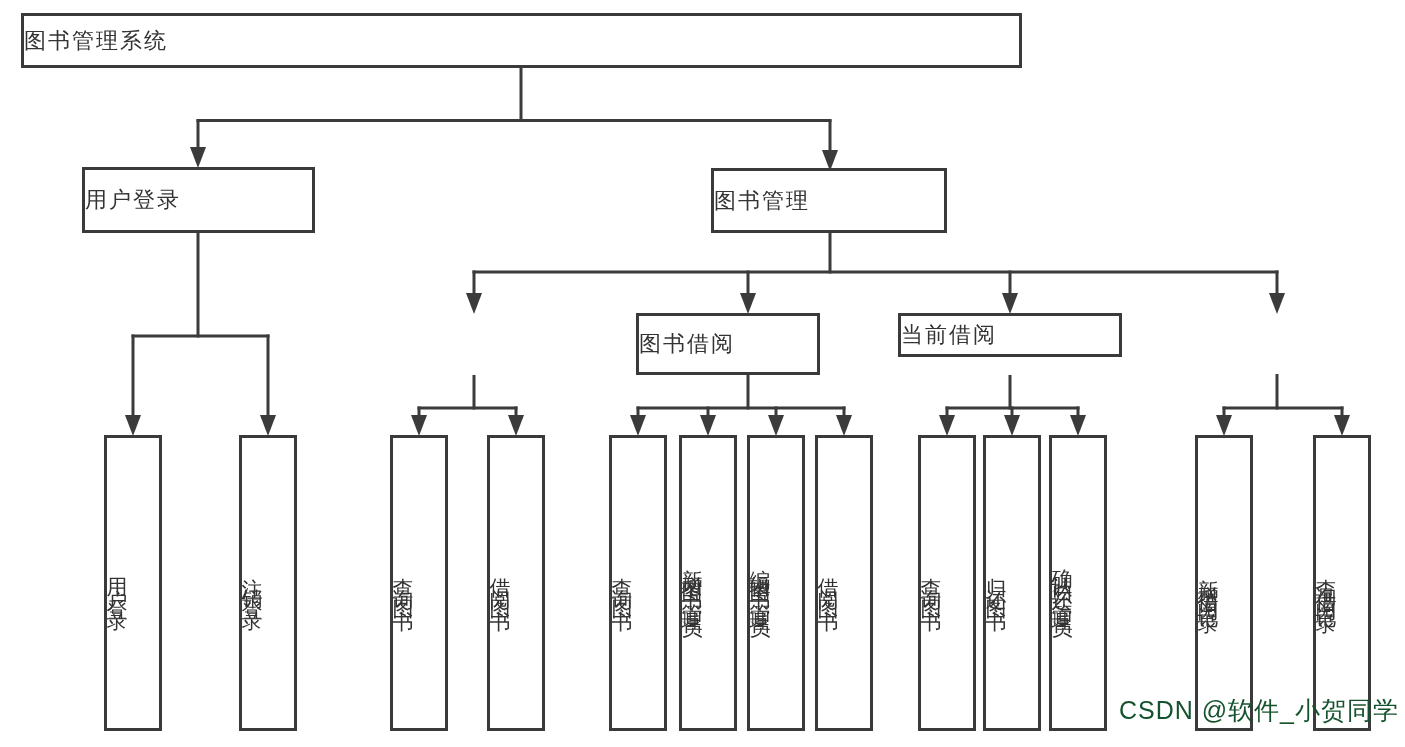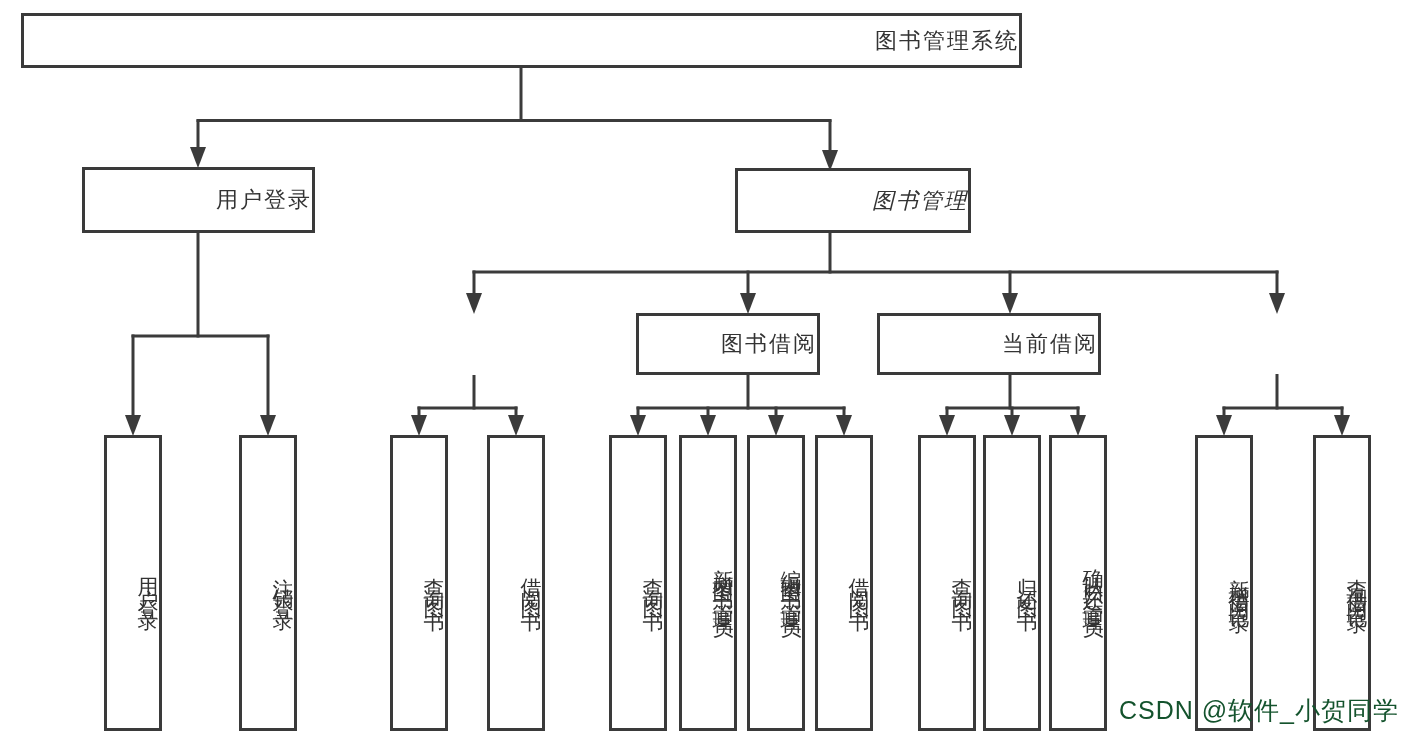--- a/index.html
+++ b/index.html
@@ -17,21 +17,21 @@
     width: 1405px; height: 747px;
     z-index: 0;
   }
   .node {
     position: absolute;
     box-sizing: border-box;
     border: 3px solid #3a3a3a;
     background: #ffffff;
     display: flex;
     align-items: center;
-    justify-content: flex-end;
+    justify-content: flex-start;
     color: #333333;
     z-index: 1;
   }
   .node .h-label {
     font-size: 22px;
     letter-spacing: 2px;
     white-space: nowrap;
   }
   .leaf { width: 58px; top: 435px; height: 296px; }
   .leaf .v-label {
@@ -125,28 +125,28 @@
     </g>
   </svg>
 
   <div class="node" style="left:21px; top:13px; width:1001px; height:55px;">
     <span class="h-label">图书管理系统</span>
   </div>
 
   <div class="node" style="left:82px; top:167px; width:233px; height:66px;">
     <span class="h-label">用户登录</span>
   </div>
-  <div class="node" style="left:735px; top:168px; width:236px; height:65px;font-style:italic;">
+  <div class="node" style="left:711px; top:168px; width:236px; height:65px;">
     <span class="h-label">图书管理</span>
   </div>
 
   <div class="node" style="left:636px; top:313px; width:184px; height:62px;">
     <span class="h-label">图书借阅</span>
   </div>
-  <div class="node" style="left:877px; top:313px; width:224px; height:62px;">
+  <div class="node" style="left:898px; top:313px; width:224px; height:44px;">
     <span class="h-label">当前借阅</span>
   </div>
 
   <div class="node leaf" style="left:104px;">
     <span class="v-label">用户登录</span>
   </div>
   <div class="node leaf" style="left:239px;">
     <span class="v-label">注销登录</span>
   </div>
 

